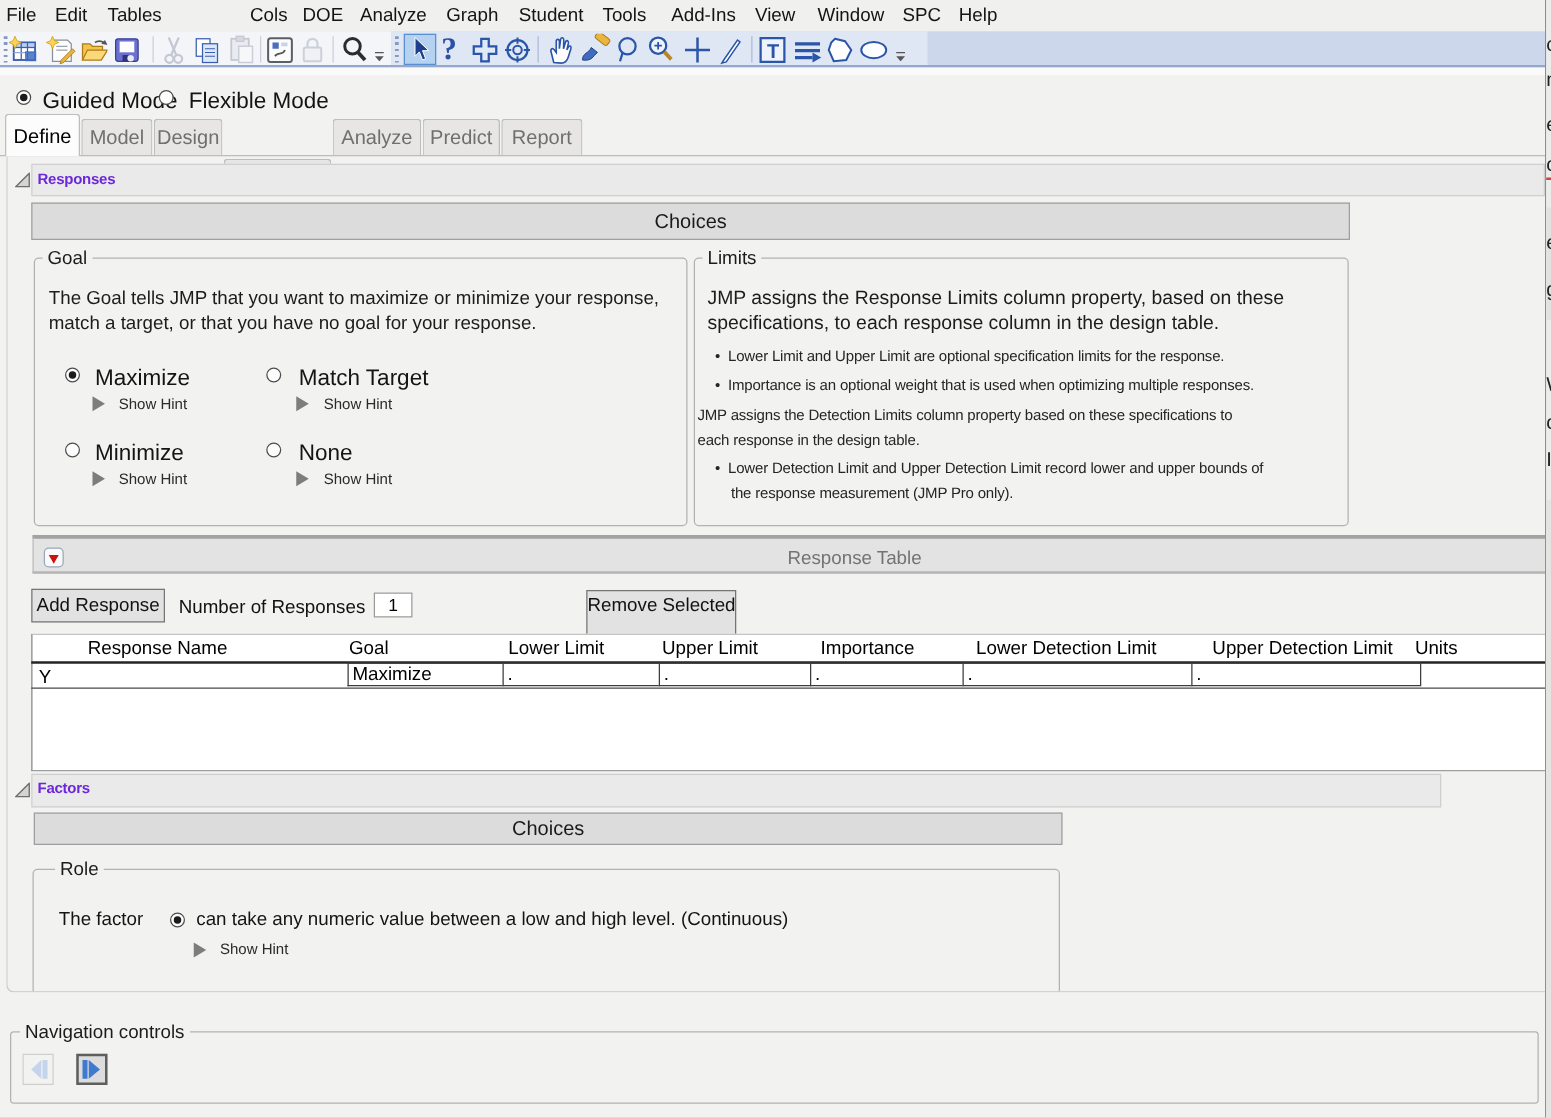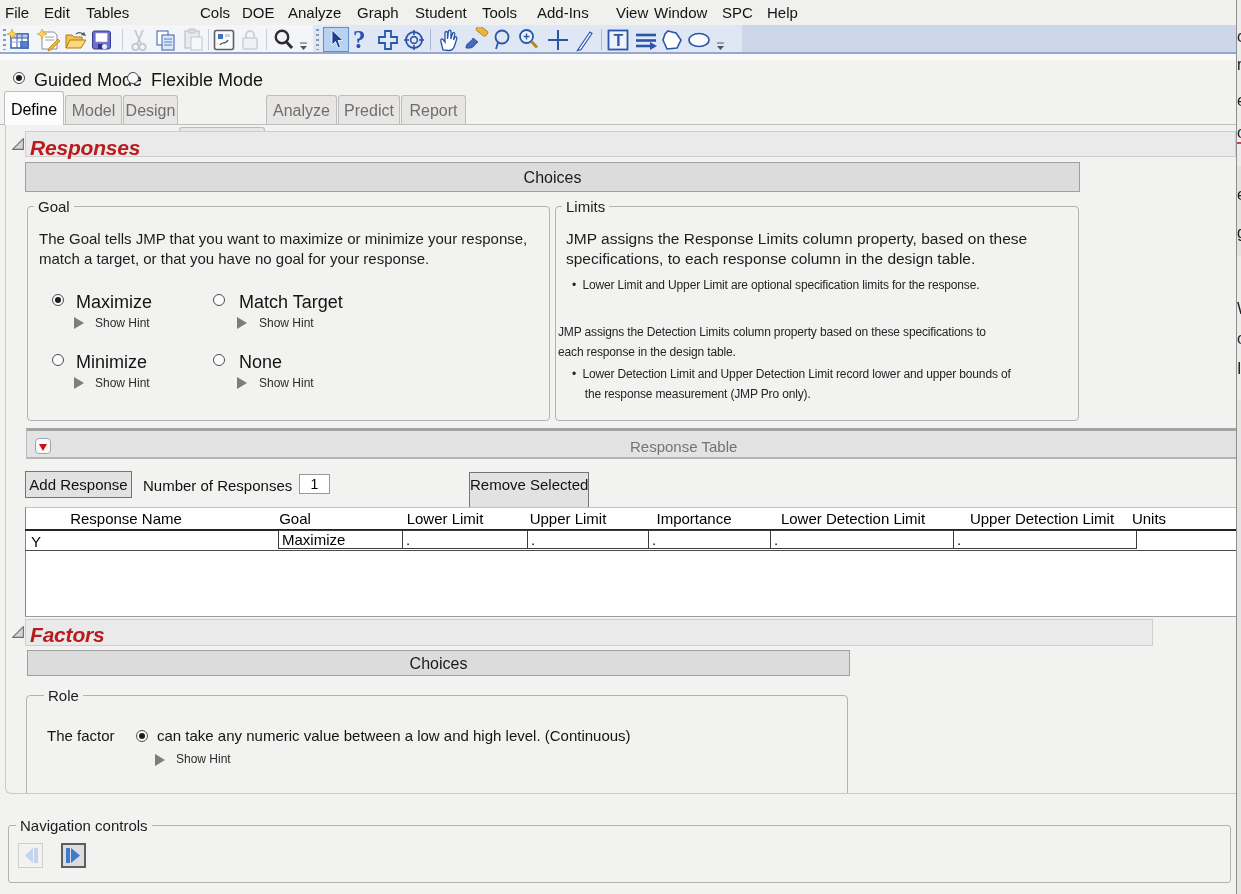--- a/index.html
+++ b/index.html
@@ -5,21 +5,21 @@
   html,body{margin:0;padding:0;}
   body{width:1241px;height:894px;overflow:hidden;background:#f2f2f1;
        font-family:"Liberation Sans",sans-serif;-webkit-font-smoothing:antialiased;}
   .abs{position:absolute;}
   .menu span{position:absolute;top:0;line-height:25px;font-size:15px;color:#141414;}
   .tab{position:absolute;top:95px;height:29px;line-height:29px;font-size:16px;color:#6f6f6f;
        background:#e7e6e5;border:1px solid #bdbdbd;border-bottom:none;
        border-radius:3px 3px 0 0;text-align:center;box-sizing:border-box;}
   .tab.active{top:91px;height:34px;line-height:36px;background:#fcfcfc;color:#000;z-index:3;}
   .hdrbar{position:absolute;left:25px;background:#eaeaea;border:1px solid #cfcfcf;box-sizing:border-box;}
-  .hdrtxt{font-weight:bold;font-size:21px;letter-spacing:-0.2px;color:#b91c1c;font-style:italic;}
+  .hdrtxt{font-weight:bold;font-size:12px;letter-spacing:-0.2px;color:#6d28d9;}
   .bigbtn{position:absolute;background:#dcdcdc;border:1px solid #9f9f9f;box-sizing:border-box;
           font-size:16px;color:#1a1a1a;text-align:center;}
   .gbox{position:absolute;border:1px solid #b2b2b2;border-radius:4px;box-sizing:border-box;}
   .glabel{position:absolute;background:#f2f2f1;padding:0 4px;font-size:15px;color:#1c1c1c;line-height:15px;}
   .radio{position:absolute;width:12px;height:12px;border:1px solid #4d4d4d;border-radius:50%;
          background:#fdfdfd;box-sizing:border-box;}
   .radio.sel::after{content:"";position:absolute;left:2px;top:2px;width:6px;height:6px;
          border-radius:50%;background:#1b1b1b;}
   .rlabel{position:absolute;font-size:18px;color:#141414;white-space:nowrap;}
   .shint{position:absolute;font-size:12px;color:#2b2b2b;white-space:nowrap;}
@@ -39,21 +39,21 @@
     <span style="left:44px;">Edit</span>
     <span style="left:86px;">Tables</span>
     <span style="left:145px;margin-top:32px;">Rows</span>
     <span style="left:200px;">Cols</span>
     <span style="left:242px;">DOE</span>
     <span style="left:288px;">Analyze</span>
     <span style="left:357px;">Graph</span>
     <span style="left:415px;">Student</span>
     <span style="left:482px;">Tools</span>
     <span style="left:537px;">Add-Ins</span>
-    <span style="left:604px;margin-left:12px;">View</span>
+    <span style="left:604px;">View</span>
     <span style="left:654px;">Window</span>
     <span style="left:722px;">SPC</span>
     <span style="left:767px;">Help</span>
   </div>
 
   <div class="abs" style="left:0;top:25px;width:1236px;height:29px;background:#ccd7eb;border-bottom:2px solid #93a8cc;box-sizing:border-box;">
     <div class="abs" style="left:0;top:0;width:313px;height:27px;background:#f3f5f9;"></div>
     <div class="abs" style="left:313px;top:0;width:429px;height:27px;background:#e0e7f4;"></div>
     <div id="icons">
         <div class="abs" style="left:3px;top:4px;width:3px;height:21px;background:repeating-linear-gradient(#8899bb 0 2px,transparent 2px 5px);"></div>
@@ -241,20 +241,21 @@
   <div class="rlabel" style="left:239px;top:352px;">None</div>
   <div class="tri" style="left:74px;top:377px;"></div>
   <div class="shint" style="left:95px;top:376px;">Show Hint</div>
   <div class="tri" style="left:237px;top:377px;"></div>
   <div class="shint" style="left:259px;top:376px;">Show Hint</div>
 
   <div class="gbox" style="left:555px;top:206px;width:524px;height:215px;"></div>
   <div class="glabel" style="left:562px;top:199px;">Limits</div>
   <div class="abs big" style="left:566px;top:229px;font-size:15.5px;">JMP assigns the Response Limits column property, based on these<br>specifications, to each response column in the design table.</div>
   <div class="abs small" style="left:572px;top:275px;">•&nbsp;&nbsp;Lower Limit and Upper Limit are optional specification limits for the response.</div>
+  <div class="abs small" style="left:572px;top:298px;">•&nbsp;&nbsp;Importance is an optional weight that is used when optimizing multiple responses.</div>
   <div class="abs small" style="left:572px;top:364px;">•&nbsp;&nbsp;Lower Detection Limit and Upper Detection Limit record lower and upper bounds of<br>&nbsp;&nbsp;&nbsp;&nbsp;the response measurement (JMP Pro only).</div>
   <div class="abs small" style="left:558px;top:322px;">JMP assigns the Detection Limits column property based on these specifications to<br>each response in the design table.</div>
 
   <div class="abs" style="left:26px;top:428px;width:1210px;height:31px;background:#e3e3e3;border-top:3px solid #a3a3a3;border-left:1px solid #bdbdbd;border-bottom:2px solid #b5b5b5;box-sizing:border-box;"></div>
   <div class="abs" style="left:35px;top:438px;width:16px;height:16px;background:#fafafa;border:1px solid #9aa7b8;border-radius:4px;box-sizing:border-box;"></div>
   <div class="abs" style="left:39px;top:444px;width:0;height:0;border-top:7px solid #cc1111;border-left:4.5px solid transparent;border-right:4.5px solid transparent;"></div>
   <div class="abs" style="left:630px;top:438px;font-size:15px;color:#737373;">Response Table</div>
 
   <div class="winbtn" style="left:25px;top:471px;width:107px;height:27px;line-height:26px;">Add Response</div>
   <div class="abs" style="left:143px;top:477px;font-size:15px;color:#111;">Number of Responses</div>

